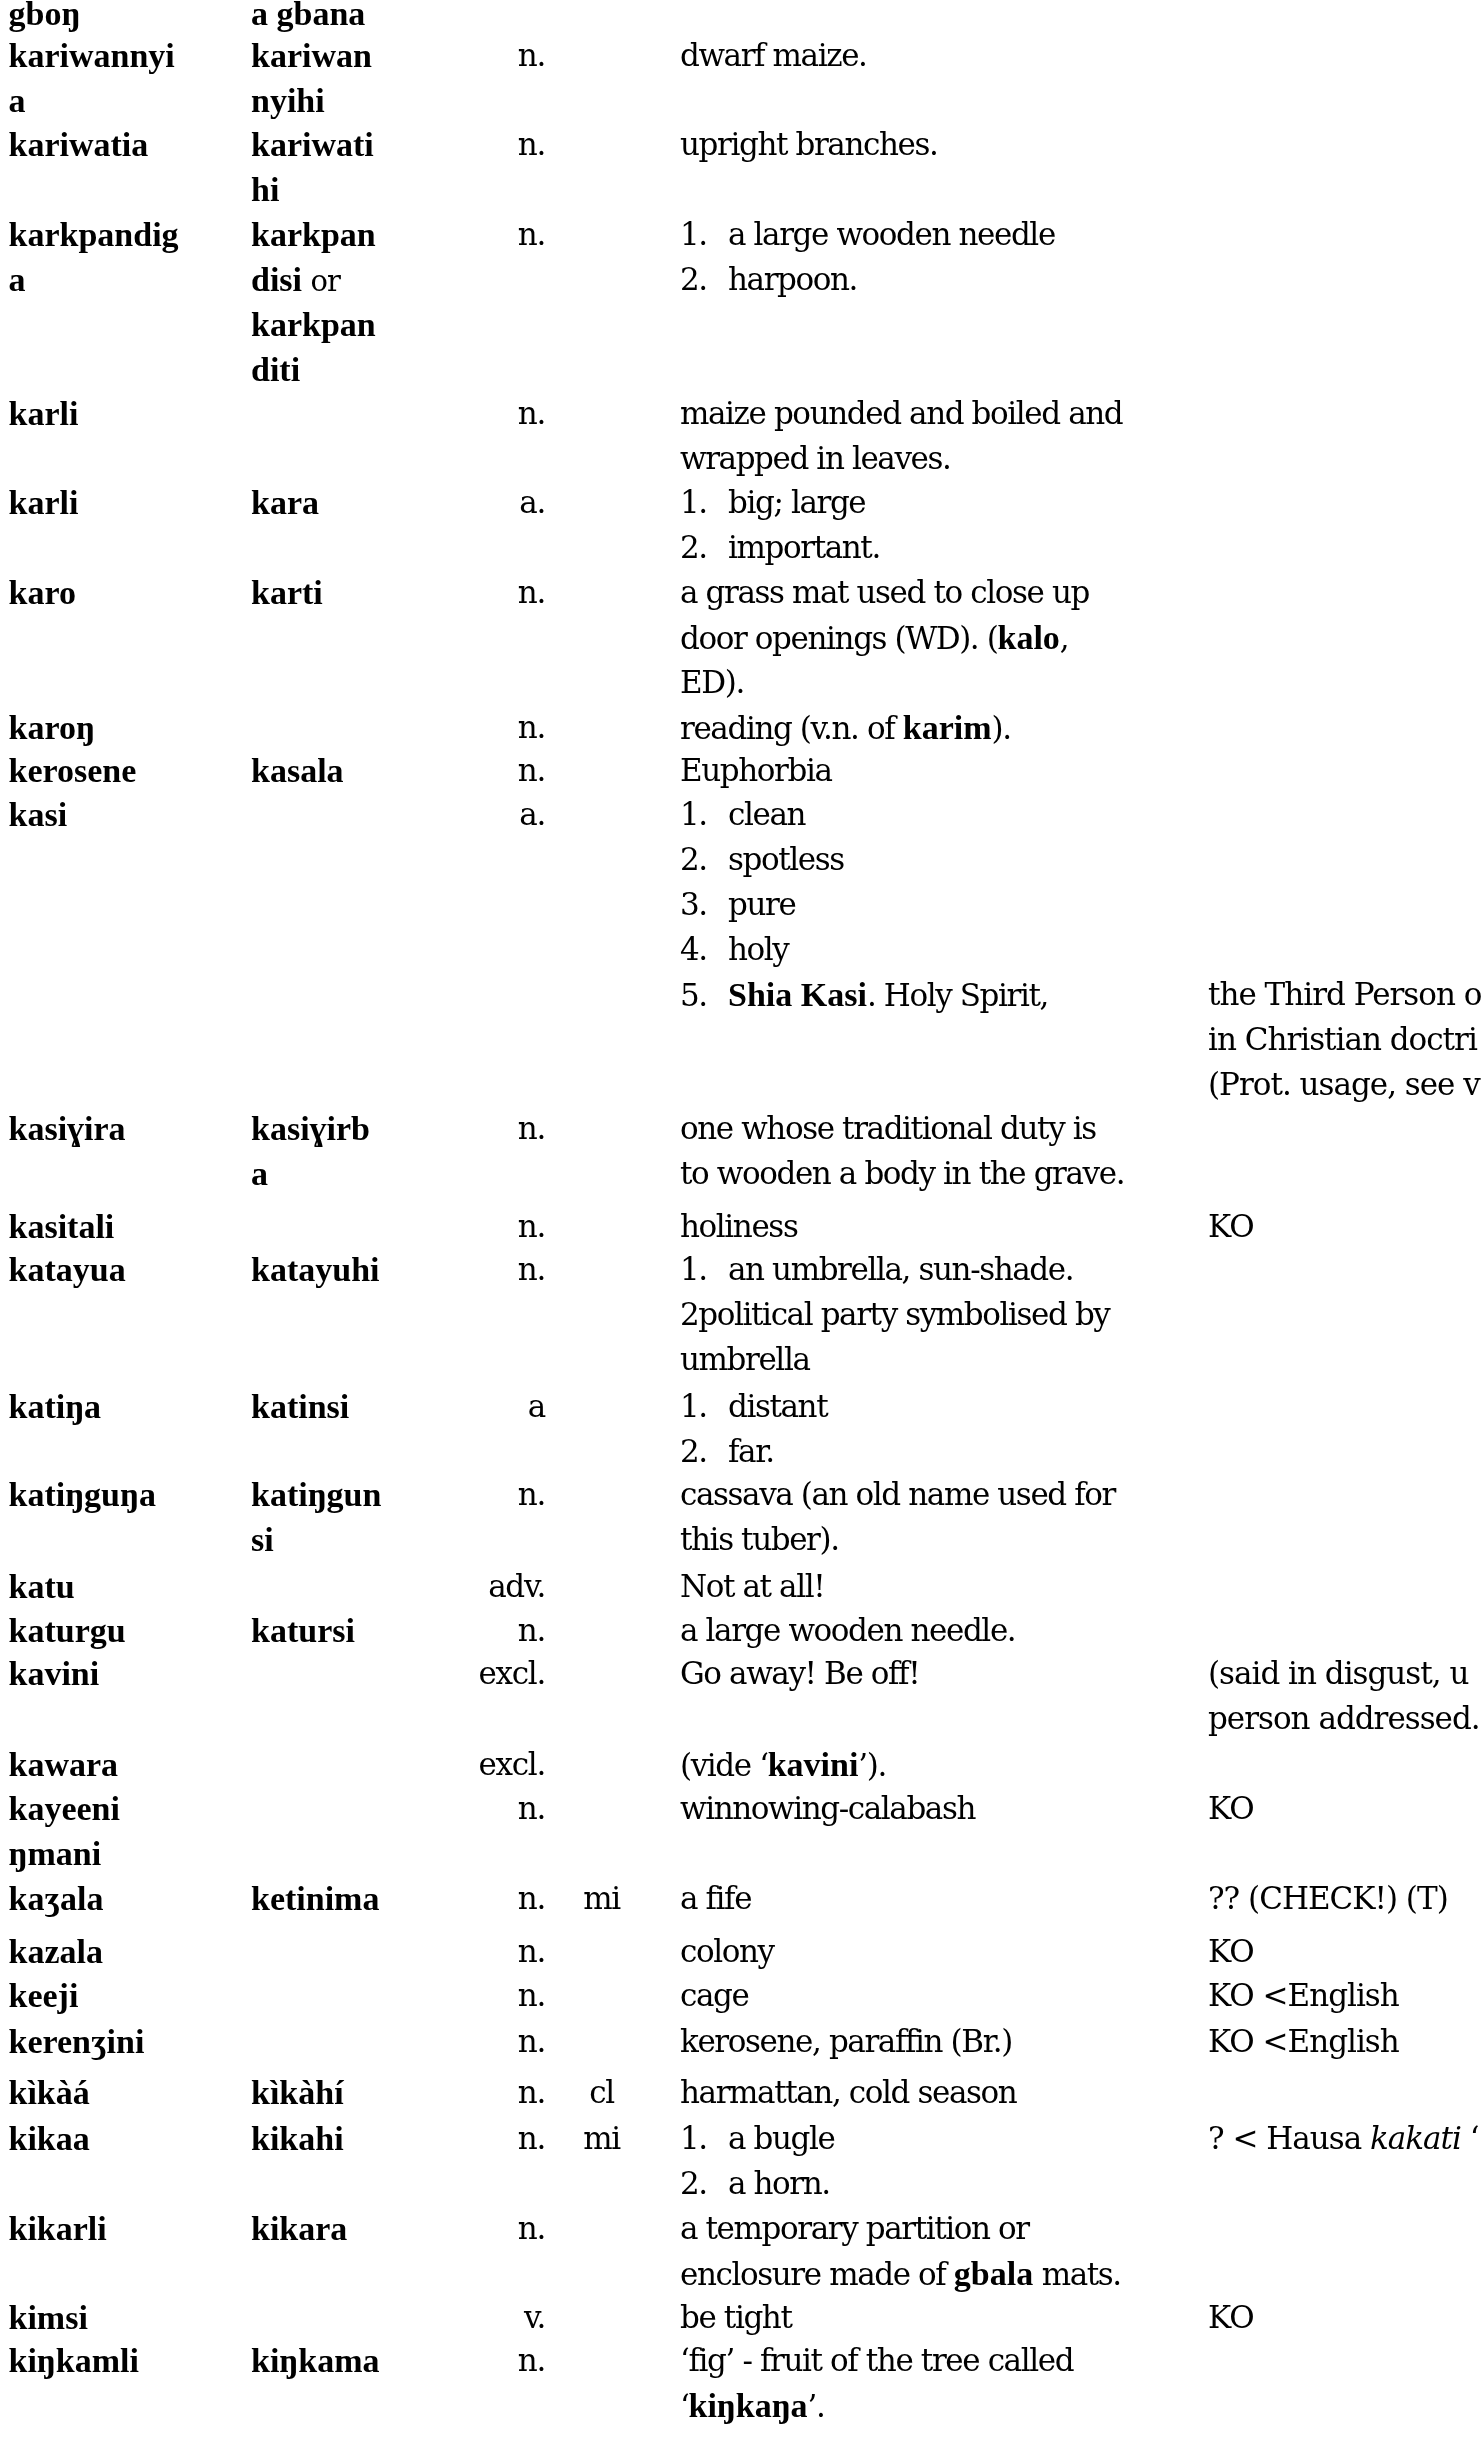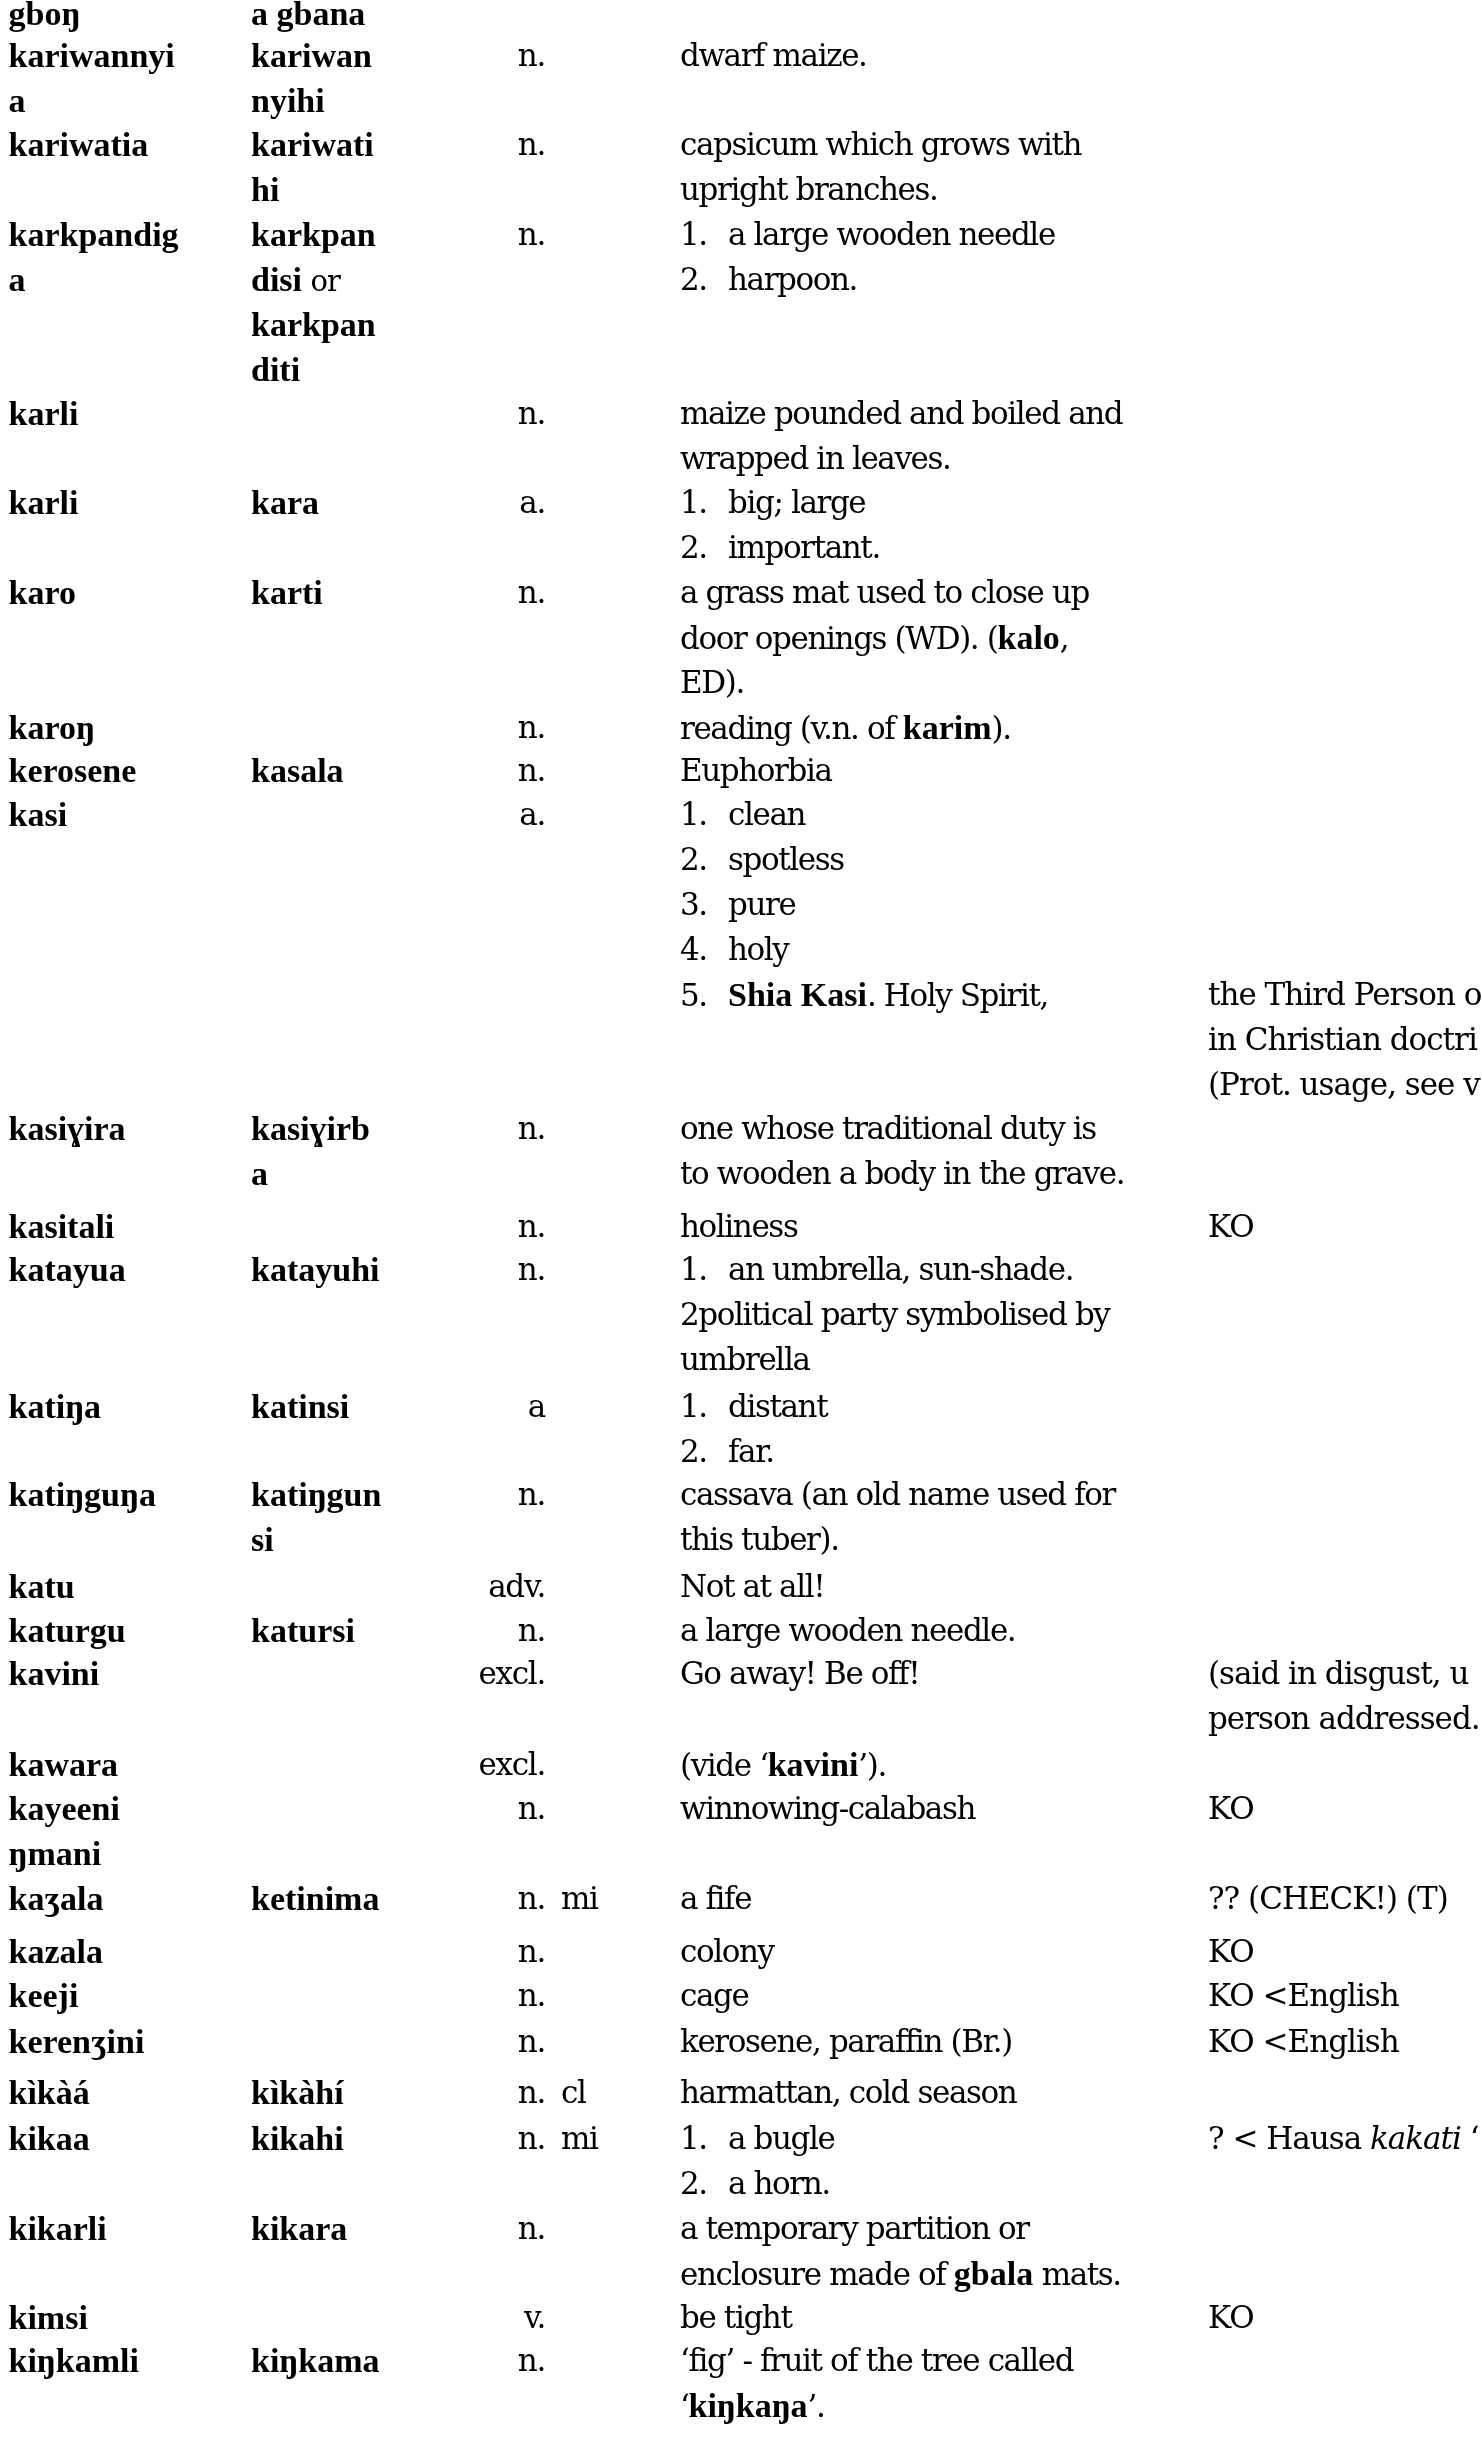--- a/index.html
+++ b/index.html
@@ -4,21 +4,21 @@
 <style>
   html, body { margin: 0; padding: 0; background: #ffffff; }
   body { width: 1482px; height: 2462px; position: relative; overflow: hidden; color: #000; }
   .row { position: absolute; left: 0; width: 1482px; }
   .cell { position: absolute; top: 0; white-space: nowrap; }
   .line { display: block; height: 45px; line-height: 45px; }
   .hw { left: 8.5px; font-family: "Liberation Serif", serif; font-weight: bold; font-size: 34px; }
   .pl { left: 251px; font-family: "Liberation Serif", serif; font-weight: bold; font-size: 34px; }
   .pl .plain { font-weight: normal; font-family: "DejaVu Serif", serif; font-size: 29px; letter-spacing: -0.9px; }
   .pos { left: 442px; width: 103px; text-align: right; font-family: "DejaVu Serif", serif; font-size: 31px; letter-spacing: -1.3px; transform-origin: right center; }
-  .cls { left: 561px; width: 81px; text-align: left; font-family: "DejaVu Serif", serif; font-size: 31px; letter-spacing: -1.3px; }
+  .cls { left: 561px; width: 81px; text-align: center; font-family: "DejaVu Serif", serif; font-size: 31px; letter-spacing: -1.3px; }
   .desc { left: 680px; font-family: "DejaVu Serif", serif; font-size: 31px; letter-spacing: -1.4px; }
   .desc b, .note b { font-family: "Liberation Serif", serif; font-size: 34px; letter-spacing: 0; }
   .note { left: 1208px; font-family: "DejaVu Serif", serif; font-size: 31px; letter-spacing: -1px; }
   .note i { font-style: italic; }
   .num { display: inline-block; width: 48px; }
 </style>
 </head>
 <body>
 
 <div id="page">
@@ -66,21 +66,20 @@
         <span class="line">kariwati</span>
         <span class="line">hi</span>
       </div>
     <div class="cell pos">
         <span class="line">n.</span>
       </div>
     <div class="cell cls">
         <span class="line"></span>
       </div>
     <div class="cell desc">
-        <span class="line">capsicum which grows with</span>
         <span class="line">upright branches.</span>
       </div>
     <div class="cell note"></div>
   </div>
     <div class="row" style="top: 212px;">
     <div class="cell hw">
         <span class="line">karkpandig</span>
         <span class="line">a</span>
       </div>
     <div class="cell pl">

